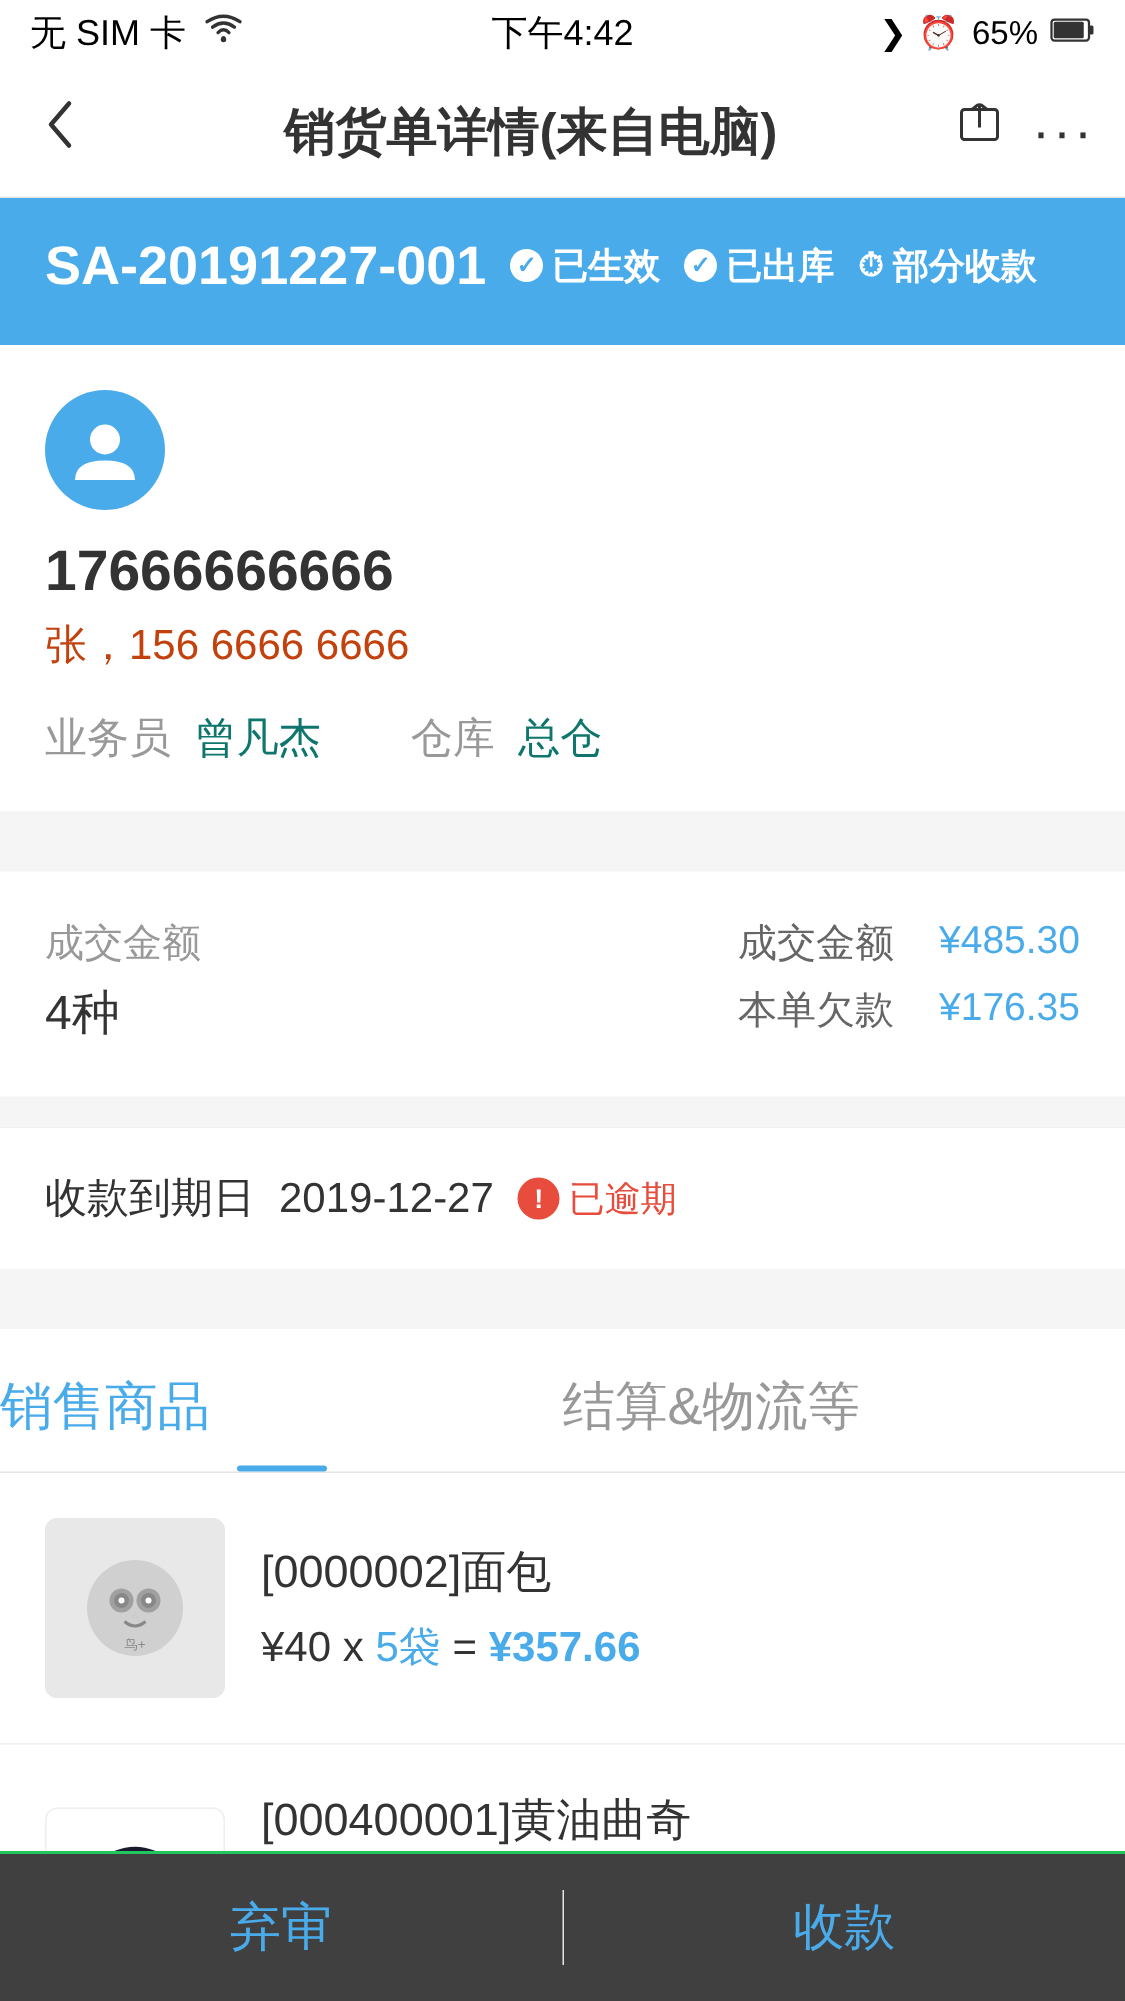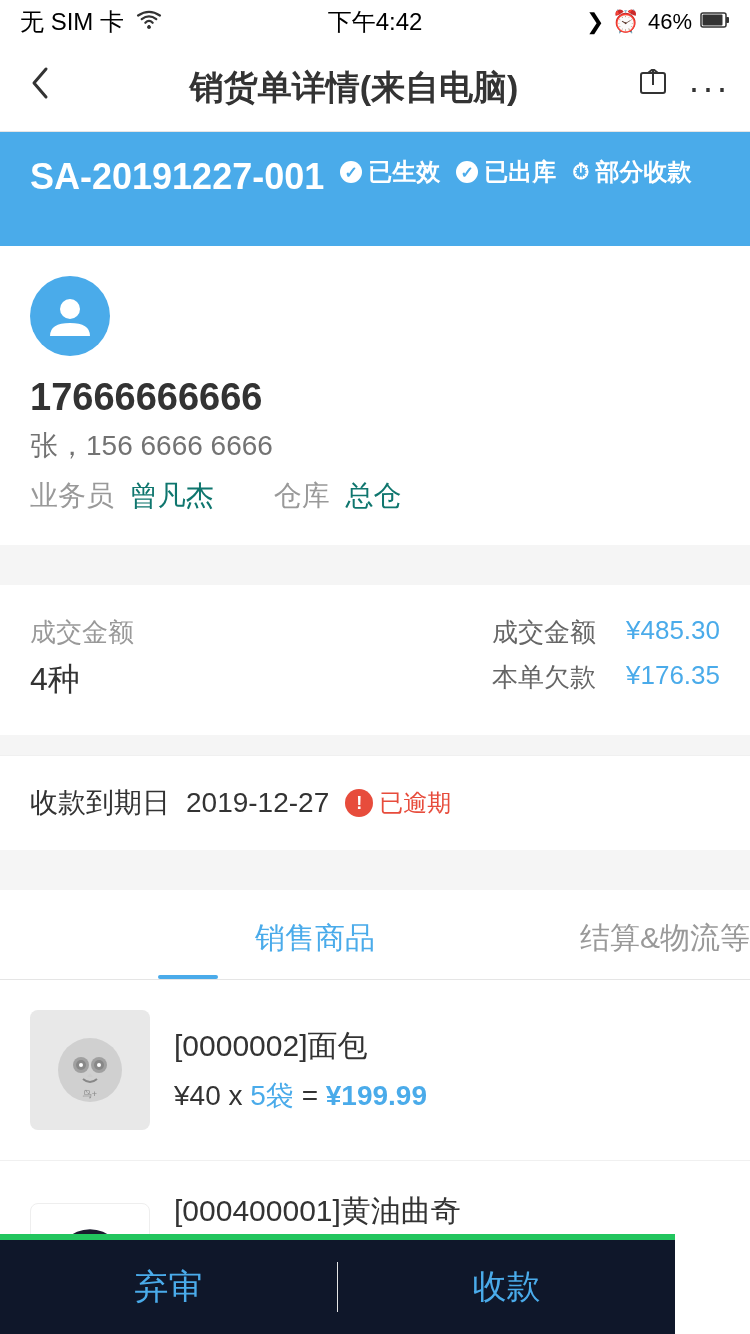--- a/index.html
+++ b/index.html
@@ -58,23 +58,23 @@
 
     
     .header-banner {
       background: #4AABEA;
       padding: 24px 30px 20px;
     }
     .header-order-id {
       font-size: 36px;
       font-weight: bold;
       color: #fff;
-      margin-bottom: 28px;
-      display: flex;
-      align-items: flex-start;
+      margin-bottom: 12px;
+      display: flex;
+      align-items: center;
       gap: 16px;
       flex-wrap: wrap;
     }
     .status-badge {
       font-size: 24px;
       color: #fff;
       display: flex;
       align-items: center;
       gap: 6px;
     }
@@ -120,22 +120,22 @@
     .avatar svg { width: 50px; height: 50px; fill: #fff; }
     .customer-info { flex: 1; }
     .customer-phone {
       font-size: 38px;
       font-weight: 600;
       color: #333;
       margin-bottom: 8px;
     }
     .customer-name {
       font-size: 28px;
-      color: #737373;
-      margin-bottom: 12px;
+      color: #c2410c;
+      margin-bottom: 24px;
     }
     .customer-meta {
       display: flex;
       gap: 60px;
       font-size: 28px;
       color: #666;
     }
     .customer-meta .label { color: #999; }
     .customer-meta .value { color: #0f766e; }
 
@@ -196,23 +196,23 @@
 
     
     .tabs-section {
       background: #fff;
       margin-top: 20px;
       display: flex;
       border-bottom: 1px solid #e5e5e5;
     }
     .tab-item {
       flex: 1;
-      text-align: right;
+      text-align: left;
       padding: 28px 0 20px;
-      font-size: 30px;
+      font-size: 35px;
       color: #999;
       cursor: pointer;
       position: relative;
     }
     .tab-item.active {
       color: #4AABEA;
     }
     .tab-item.active::after {
       content: '';
       position: absolute;
@@ -271,24 +271,24 @@
       color: #333;
     }
     .product-price .qty { color: #4AABEA; }
     .product-price .total { color: #4AABEA; font-weight: 600; }
 
     
     .bottom-bar {
       position: fixed;
       bottom: 0;
       left: 0;
-      width: 675px;
+      width: 750px;
       height: 100px;
-      background: #0f172a;
-      border-top: 6px solid #22c55e;
+      background: #404040;
+      border-top: 2px solid #22c55e;
       display: flex;
       align-items: center;
     }
     .bottom-btn {
       flex: 1;
       text-align: center;
       font-size: 34px;
       color: #4AABEA;
       padding: 20px;
       cursor: pointer;
@@ -324,21 +324,21 @@
         <path d="M7 10 Q15 4 23 10" stroke="#333" stroke-width="2.5" fill="none" stroke-linecap="round"></path>
         <path d="M3 6 Q15 -2 27 6" stroke="#333" stroke-width="2.5" fill="none" stroke-linecap="round"></path>
         <circle cx="15" cy="19" r="2" fill="#333"></circle>
       </svg>
     </span>
   </div>
   <div class="status-center">下午4:42</div>
   <div class="status-right">
     <span>❯</span>
     <span>⏰</span>
-    <span>46%</span>
+    <span>65%</span>
     <span>
       <svg width="30" height="18" viewBox="0 0 30 18">
         <rect x="1" y="2" width="25" height="14" rx="2" ry="2" stroke="#333" stroke-width="1.5" fill="none"></rect>
         <rect x="26" y="6" width="3" height="6" rx="1" fill="#333"></rect>
         <rect x="2.5" y="3.5" width="20" height="11" rx="1" fill="#333"></rect>
       </svg>
     </span>
   </div>
 </div>
 
@@ -459,21 +459,21 @@
         <text x="35" y="62" text-anchor="middle" font-size="9" fill="#888">鸟+</text>
       </svg>
     </div>
     <div class="product-details">
       <div class="product-name">[0000002]面包</div>
       <div class="product-price">
         <span>¥40</span>
         <span> x </span>
         <span class="qty">5袋</span>
         <span> = </span>
-        <span class="total">¥199.99</span>
+        <span class="total">¥357.66</span>
       </div>
     </div>
   </div>
 
   <div class="product-item">
     <div class="product-thumb has-image owl-img">
 
       <svg viewBox="0 0 120 120" xmlns="http://www.w3.org/2000/svg" width="120" height="120">
         <circle cx="60" cy="60" r="58" fill="#1a1a2e"></circle>
 

